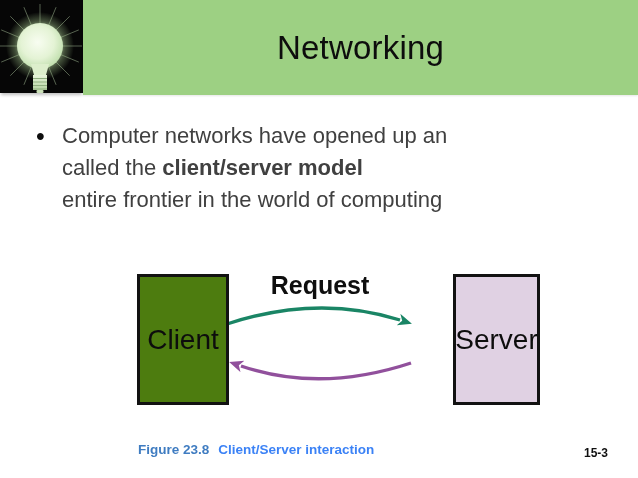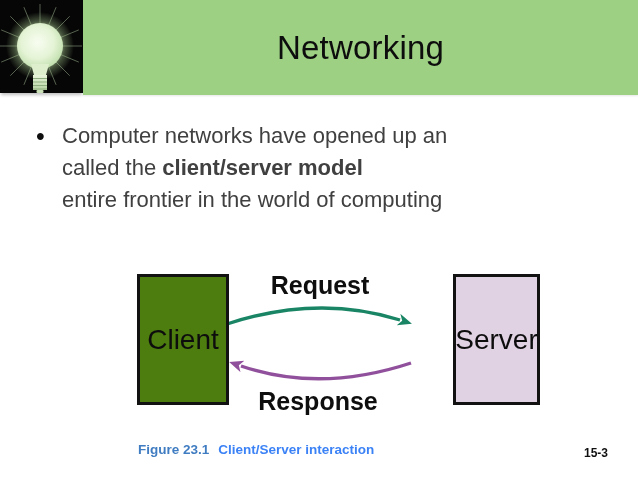--- a/index.html
+++ b/index.html
@@ -147,21 +147,20 @@
     <path d="M 411 363 Q 320 393 241 366" stroke="#91509C" stroke-width="3.4" fill="none" marker-end="url(#ah-p)"></path>
   </svg>
 
   <div class="dbox client-box">
     <span>Client</span>
   </div>
   <div class="dbox server-box">
     <span>Server</span>
   </div>
   <div class="arrow-label request-label">Request</div>
-  <div class="arrow-label response-label">Response</div>
 
   <div class="caption">
-    <span class="fig-ref">Figure 23.1</span><span class="cap-text">Client/Server interaction</span>
+    <span class="fig-ref">Figure 23.8</span><span class="cap-text">Client/Server interaction</span>
   </div>
 
   <div class="page-number">15-3</div>
 
 </div>
 
 </body></html>

